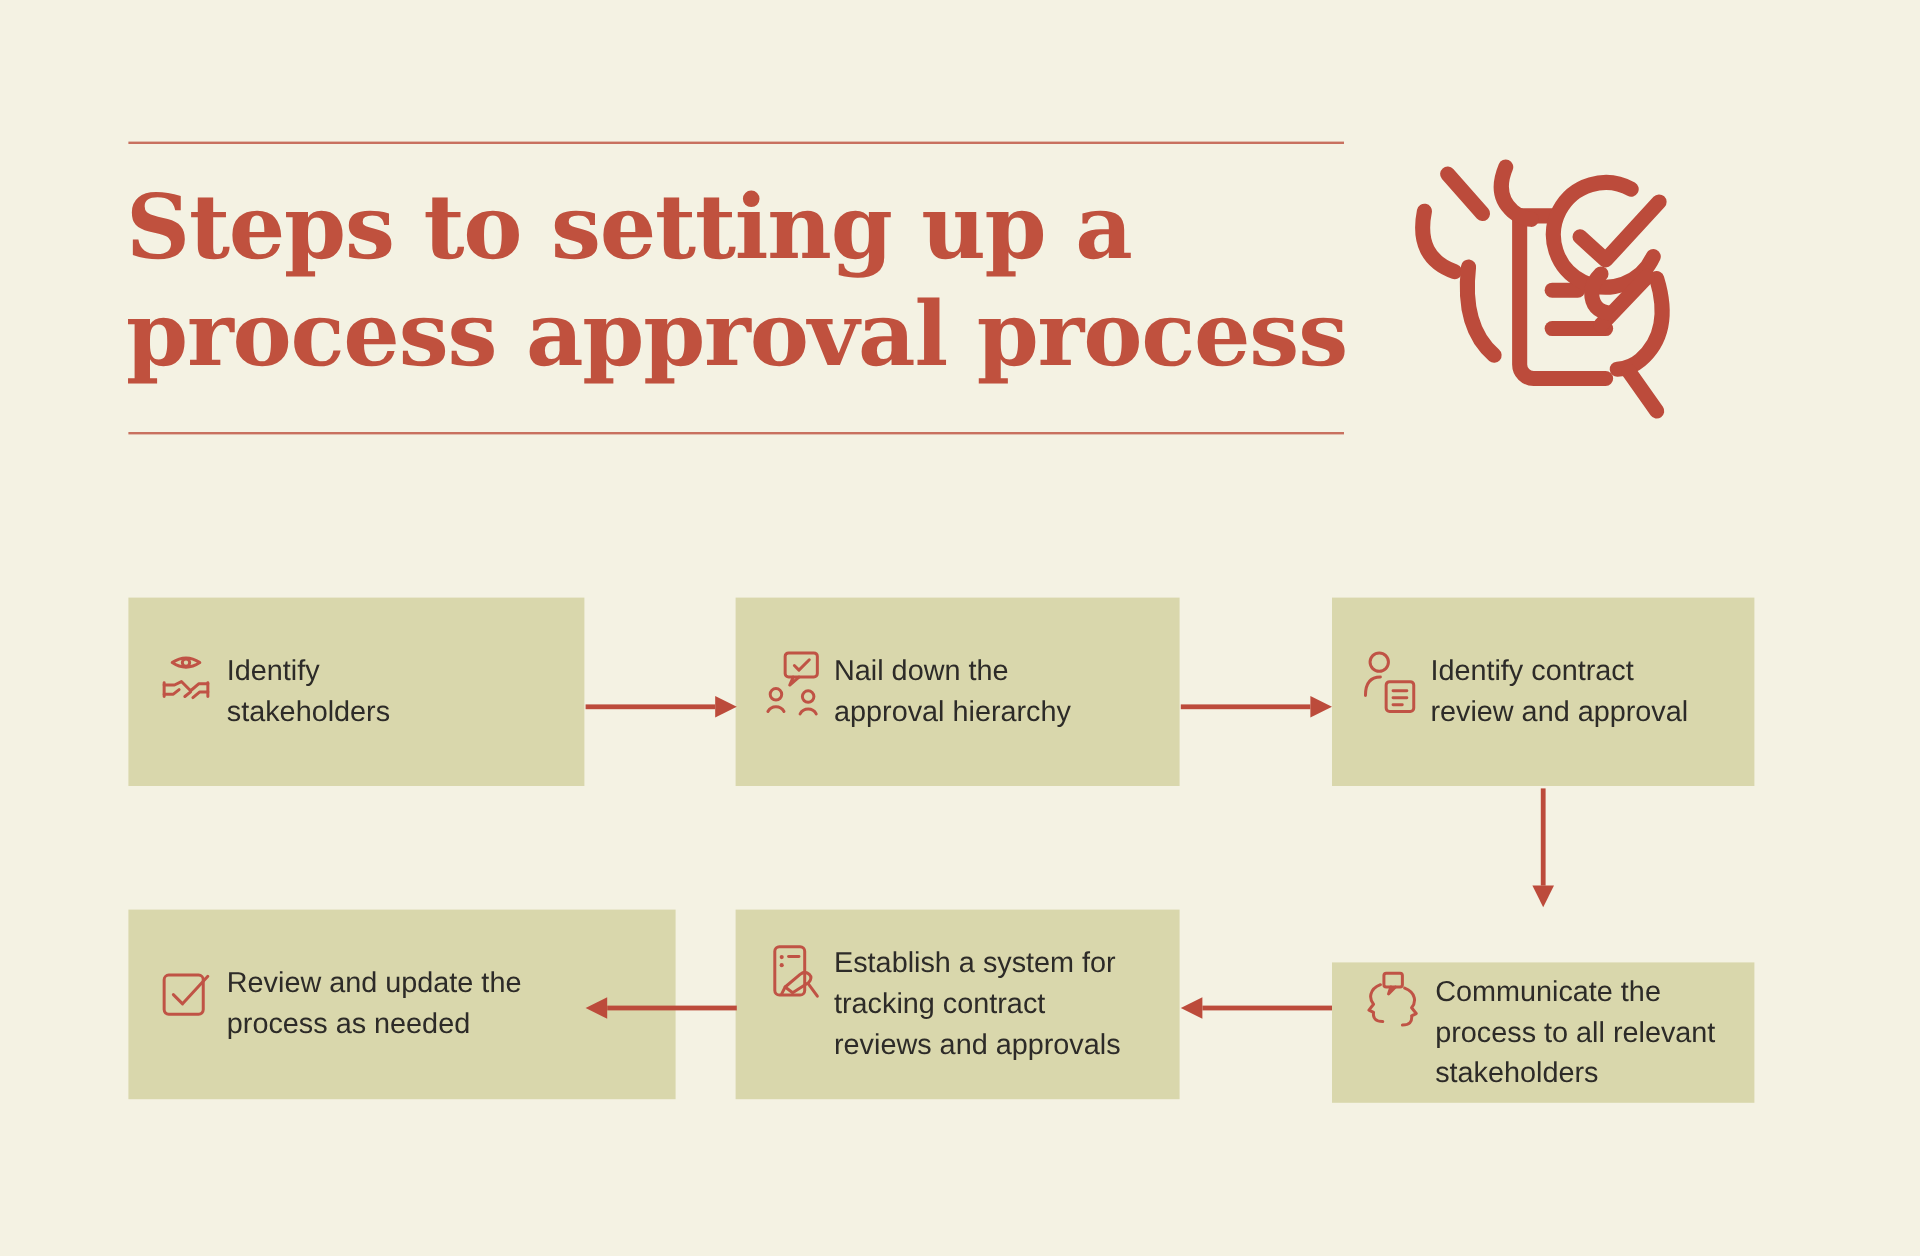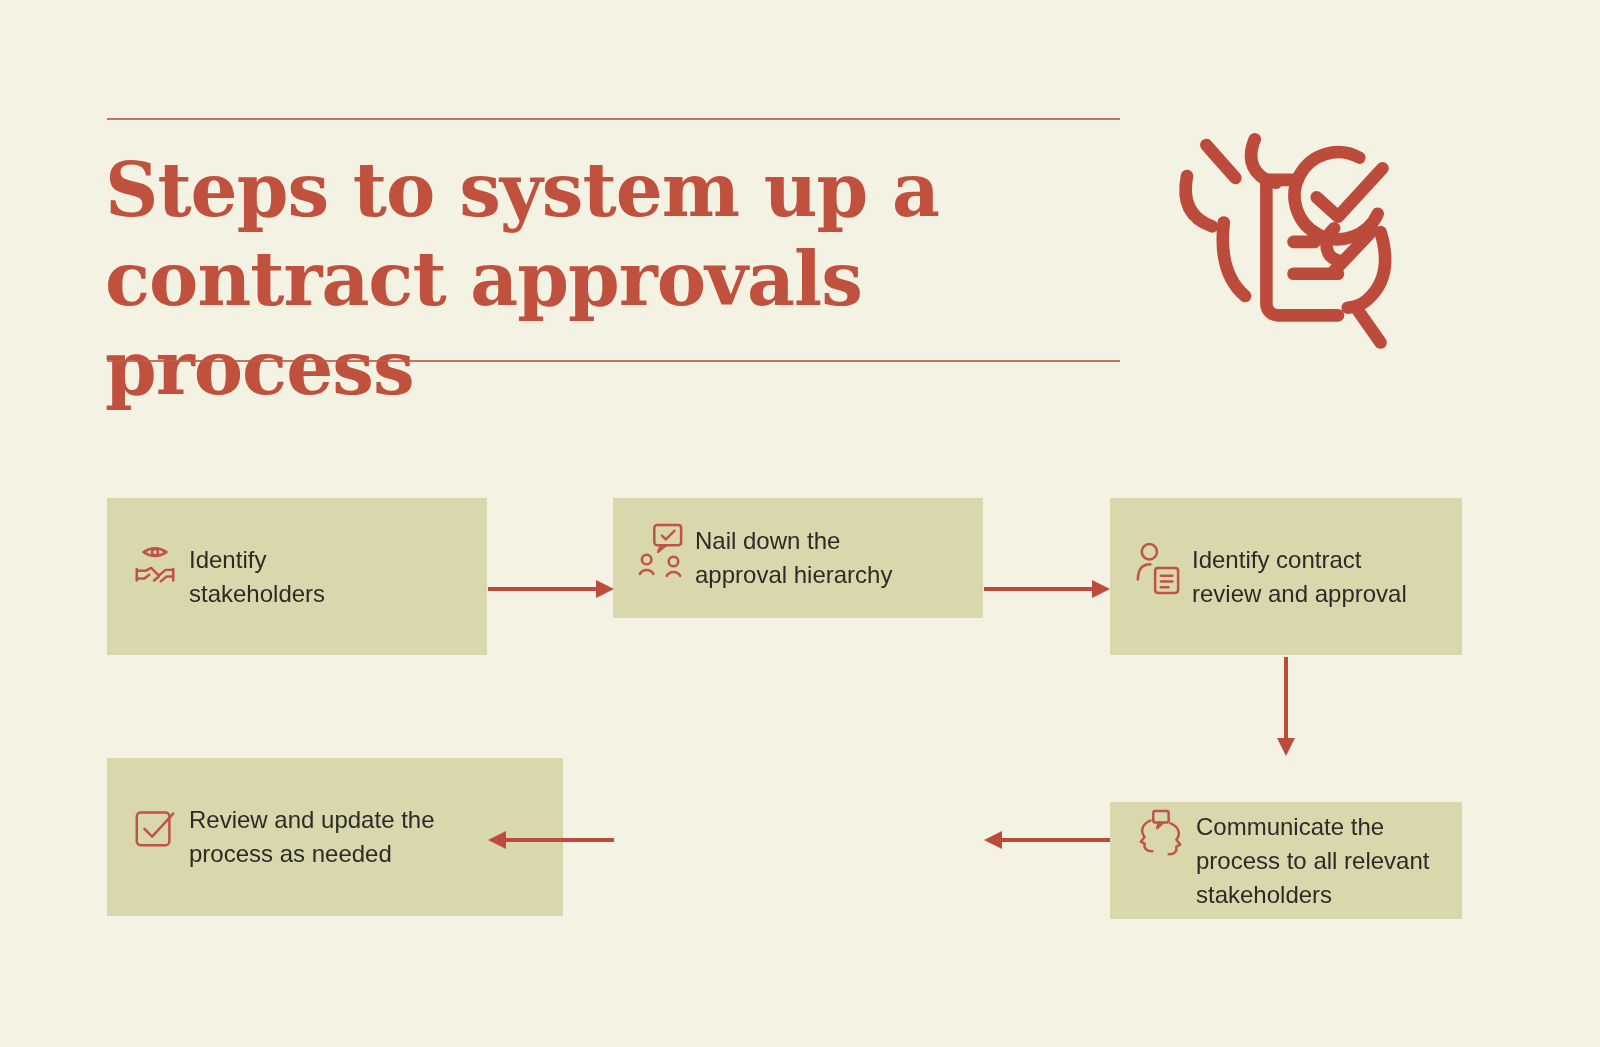--- a/index.html
+++ b/index.html
@@ -26,21 +26,21 @@
   .hero svg{width:100%;height:100%;}
 
   
   .box{position:absolute;background:var(--box);display:flex;align-items:center;}
   .box-inner{display:flex;align-items:flex-start;padding-left:25px;padding-right:8px;gap:11px;}
   .step-icon{flex:0 0 auto;margin-top:-2px;}
   .step-icon svg{display:block;}
   .label{font-size:24px;line-height:34px;color:var(--ink);}
 
   .b1{left:107px;top:498px;width:380px;height:157px;}
-  .b2{left:613px;top:498px;width:370px;height:120px;}
+  .b2{left:613px;top:498px;width:370px;height:157px;}
   .b3{left:1110px;top:498px;width:352px;height:157px;}
   .b6{left:107px;top:758px;width:456px;height:158px;}
   .b5{left:613px;top:758px;width:370px;height:158px;}
   .b4{left:1110px;top:802px;width:352px;height:117px;}
 
   .w1{max-width:170px;}
   .w2{max-width:215px;}
   .w3{max-width:230px;}
   .w4{max-width:248px;}
   .w5{max-width:248px;}
@@ -65,22 +65,22 @@
   svg.icon .fill{fill:var(--icon-red);stroke:none;}
   svg.heroicon{stroke:var(--red);fill:none;stroke-width:13;stroke-linecap:round;stroke-linejoin:round;}
 </style>
 </head>
 <body>
 
 <div class="canvas">
 
   <div class="rule rule-top"></div>
   <h1 class="title">
-    <span>Steps to system up a</span><br>
-    <span>contract approvals process</span>
+    <span>Steps to setting up a</span><br>
+    <span>process approval process</span>
   </h1>
   <div class="rule rule-bottom"></div>
 
   <div class="hero">
     <svg class="heroicon" viewBox="0 0 260 250">
 
       <path d="M118 66 v128 a12 12 0 0 0 12 12 h62"></path>
       <path d="M118 66 h28"></path>
       <path d="M146 130 h22"></path>
       <path d="M146 163 h46"></path>
@@ -155,20 +155,36 @@
           <rect x="19" y="3" width="16" height="12" rx="2"></rect>
           <path d="M25 15 l-2 6 6 -6"></path>
           <path d="M16 13 C6 17 6 25 10 30 l-4 5 4 2 q-1 8 8 8"></path>
           <path d="M37 16 C47 20 47 28 43 33 l4 5 -4 2 q1 8 -8 8"></path>
         </svg>
       </span>
       <div class="label w4">Communicate the process to all relevant stakeholders</div>
     </div>
   </div>
 
+  <div class="box b5">
+    <div class="box-inner">
+      <span class="step-icon">
+        <svg class="icon" width="46" height="54" viewBox="0 0 48 56">
+          <rect x="8" y="5" width="26" height="42" rx="4"></rect>
+          <circle class="fill" cx="14" cy="14" r="1.8"></circle>
+          <path d="M20 13.5 h9"></path>
+          <circle class="fill" cx="14" cy="21" r="1.8"></circle>
+          <path d="M17 40 l13 -11 q4.5 -3.5 8 0 q3 3 -0.5 7 l-14 9 z"></path>
+          <path d="M17 40 l-3 6"></path>
+          <path d="M37 37 l8 11"></path>
+        </svg>
+      </span>
+      <div class="label w5">Establish a system for tracking contract reviews and approvals</div>
+    </div>
+  </div>
 
   <div class="box b6">
     <div class="box-inner">
       <span class="step-icon">
         <svg class="icon" width="46" height="50" viewBox="0 0 48 52">
           <rect x="5" y="12" width="34" height="34" rx="4"></rect>
           <path d="M13 29 l8 8 L43 13"></path>
         </svg>
       </span>
       <div class="label w6">Review and update the process as needed</div>

